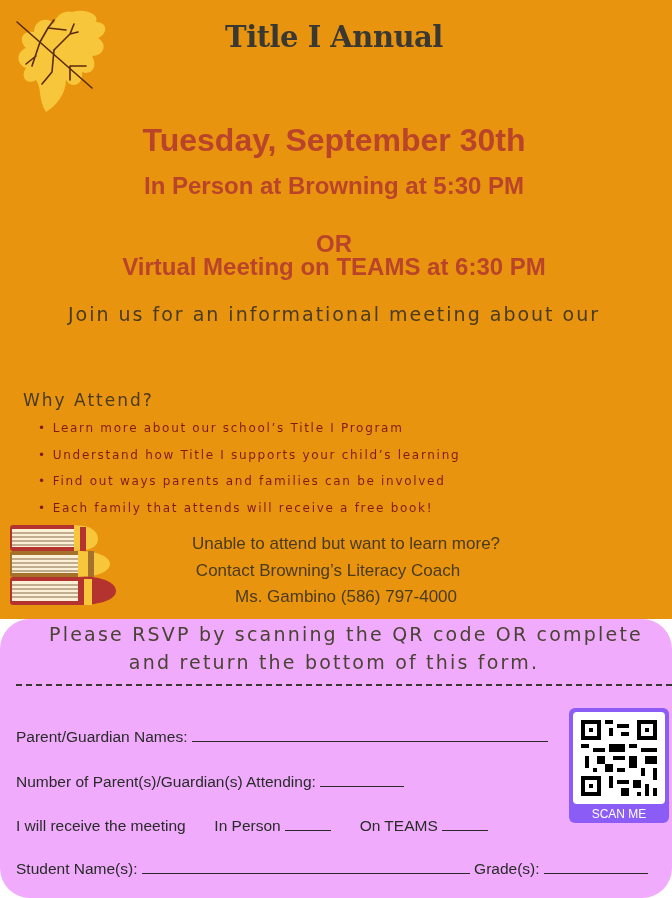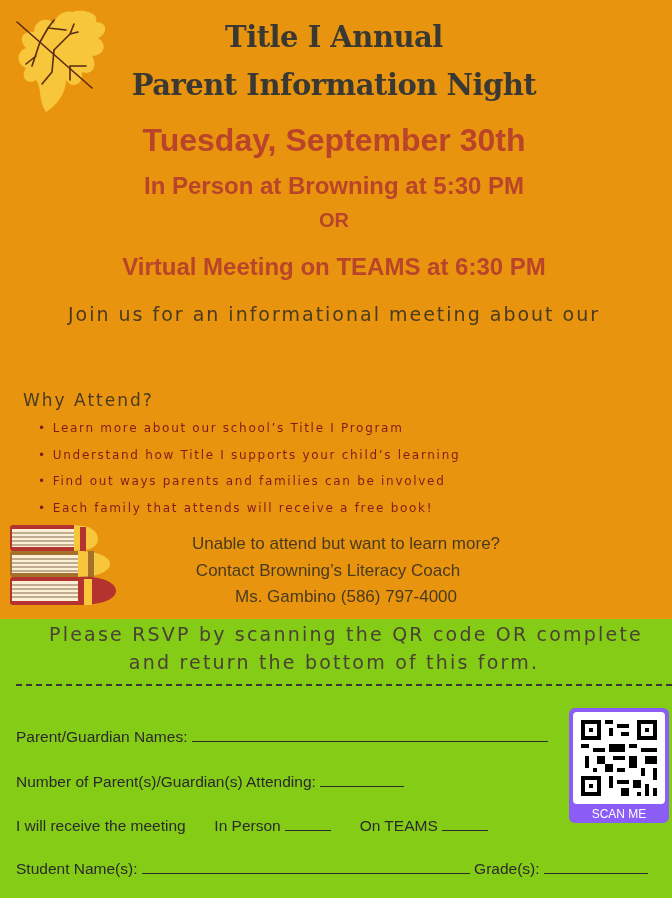--- a/index.html
+++ b/index.html
@@ -1,18 +1,18 @@
 <!DOCTYPE html>
 <html><head>
   <meta charset="utf-8">
   <style>
     html, body { margin: 0; padding: 0; }
     body { width: 672px; height: 898px; position: relative; overflow: hidden; font-family: "DejaVu Sans", sans-serif; }
     .top { position: absolute; left: 0; top: 0; width: 672px; height: 619px; background: #E8940F; }
-    .bottom { position: absolute; left: 0; top: 619px; width: 672px; height: 279px; background: #84cc16; }
+    .bottom { position: absolute; left: 0; top: 619px; width: 672px; height: 279px; background: #f0abfc; border-radius: 30px; }
     .center { position: absolute; left: 0; width: 668px; text-align: center; white-space: nowrap; }
     .title { font-family: "DejaVu Serif", serif; font-weight: bold; color: #3a3833; font-size: 29px; letter-spacing: -0.5px; }
     .date { font-family: Liberation Sans, sans-serif; font-weight: bold; color: #B9442A; }
     .body-text { color: #4a3a1e; letter-spacing: 2px; font-size: 19px; }
     .why { position: absolute; left: 23px; top: 390px; font-size: 17px; color: #4a3a1e; letter-spacing: 2px; }
     ul.bullets { position: absolute; left: 38px; top: 415px; margin: 0; padding: 0; list-style: none; }
     ul.bullets li { font-size: 12px; color: #7f1d1d; letter-spacing: 1.7px; height: 26.5px; line-height: 26px; white-space: nowrap; }
     ul.bullets li::before { content: "•"; margin-right: 6px; }
     .contact { color: #4a3a1e; font-size: 17px; font-family: "Liberation Sans", sans-serif; }
     .rsvp { color: #4a4234; letter-spacing: 2.2px; font-size: 19px; }
@@ -34,24 +34,23 @@
       <path d="M28 34 L36 20 M36 20 L42 12"></path>
       <path d="M36 20 L54 22"></path>
       <path d="M42 42 L58 26 M58 26 L66 24 M58 26 L62 16"></path>
       <path d="M28 34 L20 58 M24 48 L14 56"></path>
       <path d="M42 42 L40 64 M40 64 L30 76"></path>
       <path d="M58 58 L58 72 M58 58 L74 58"></path>
     </g>
   </svg>
 
   <div class="center title" style="top:20px">Title I Annual</div>
-  <div class="center title" style="top:68px">Parent Information Night</div>
   <div class="center date" style="top:122px;font-size:32px">Tuesday, September 30th</div>
   <div class="center date" style="top:172px;font-size:24px">In Person at Browning at 5:30 PM</div>
-  <div class="center date" style="top:209px;font-size:20px">OR</div>
+  <div class="center date" style="top:230px;font-size:24px">OR</div>
   <div class="center date" style="top:253px;font-size:24px">Virtual Meeting on TEAMS at 6:30 PM</div>
 
   <div class="center body-text" style="top:303px">Join us for an informational meeting about our</div>
 
   <div class="why">Why Attend?</div>
   <ul class="bullets">
     <li>Learn more about our school’s Title I Program</li>
     <li>Understand how Title I supports your child’s learning</li>
     <li>Find out ways parents and families can be involved</li>
     <li>Each family that attends will receive a free book!</li>

